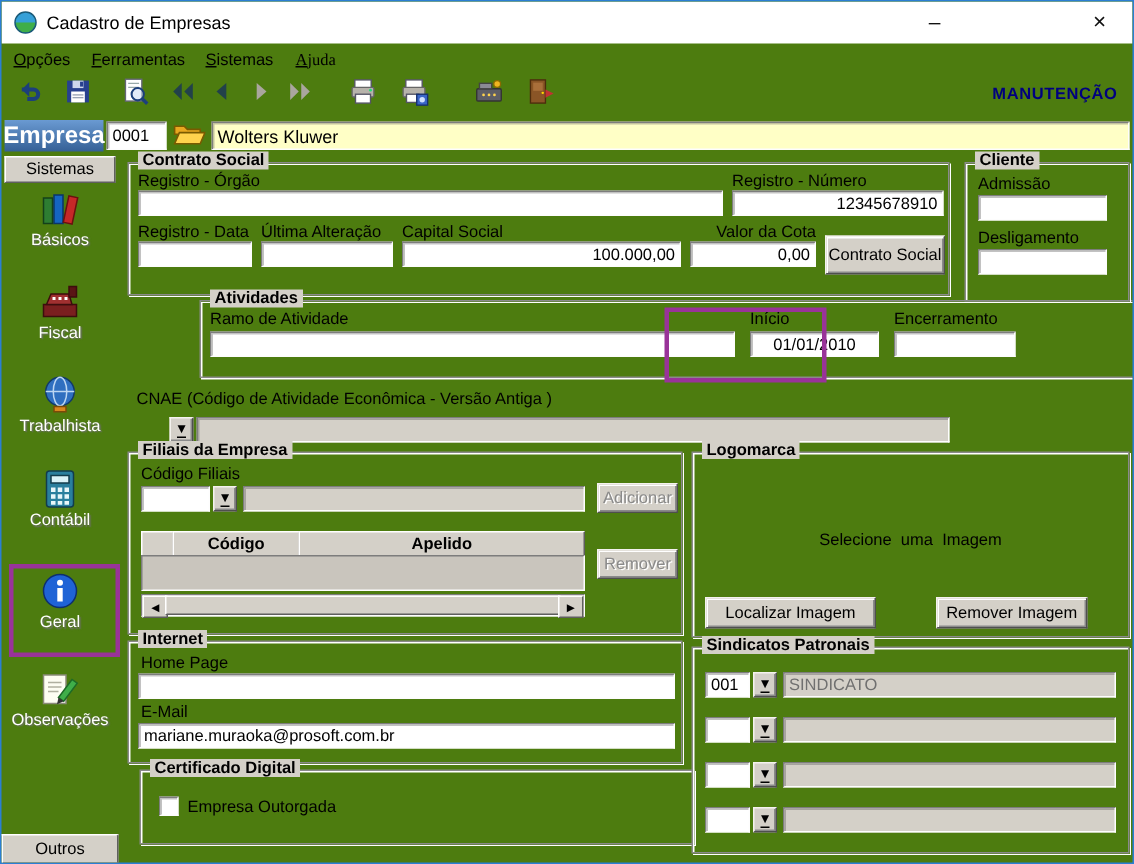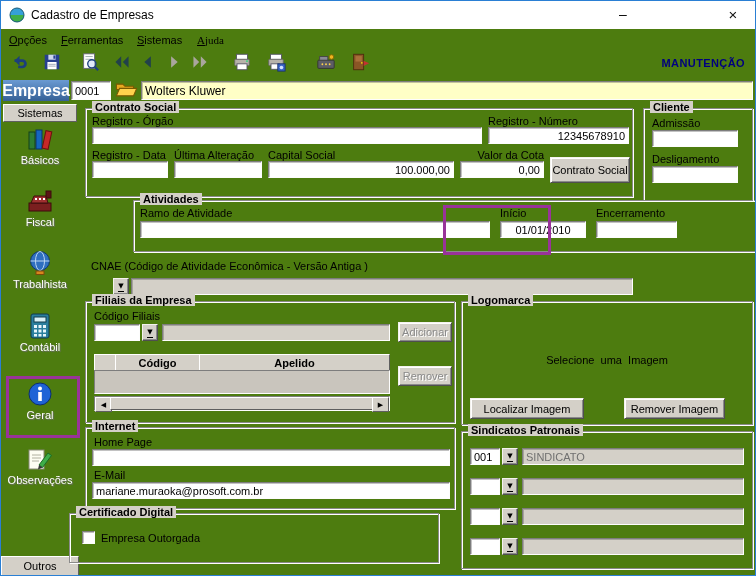--- a/index.html
+++ b/index.html
@@ -330,21 +330,21 @@
   </div>
 
   <div class="grp" style="left:84px;top:426px;width:370px;height:82px;">
     <span class="grp-title">Internet</span>
     <span class="lab" style="left:8px;top:8px;">Home Page</span>
     <div class="fld" style="left:6px;top:21px;width:358px;height:17px;"></div>
     <span class="lab" style="left:8px;top:41px;">E-Mail</span>
     <div class="fld" style="left:6px;top:54px;width:358px;height:17px;">mariane.muraoka@prosoft.com.br</div>
   </div>
 
-  <div class="grp" style="left:68px;top:512px;width:370px;height:50px;">
+  <div class="grp" style="left:92px;top:512px;width:370px;height:50px;">
     <span class="grp-title">Certificado Digital</span>
     <div class="chk" style="left:12px;top:17px;"></div>
     <span class="lab" style="left:31px;top:18px;">Empresa Outorgada</span>
   </div>
 
   <div class="grp" style="left:460px;top:430px;width:292px;height:138px;">
     <span class="grp-title">Sindicatos Patronais</span>
     <div>
       <div class="fld" style="left:8px;top:16px;width:30px;height:17px;">001</div>
       <div class="dropbtn" style="left:40px;top:16px;">

